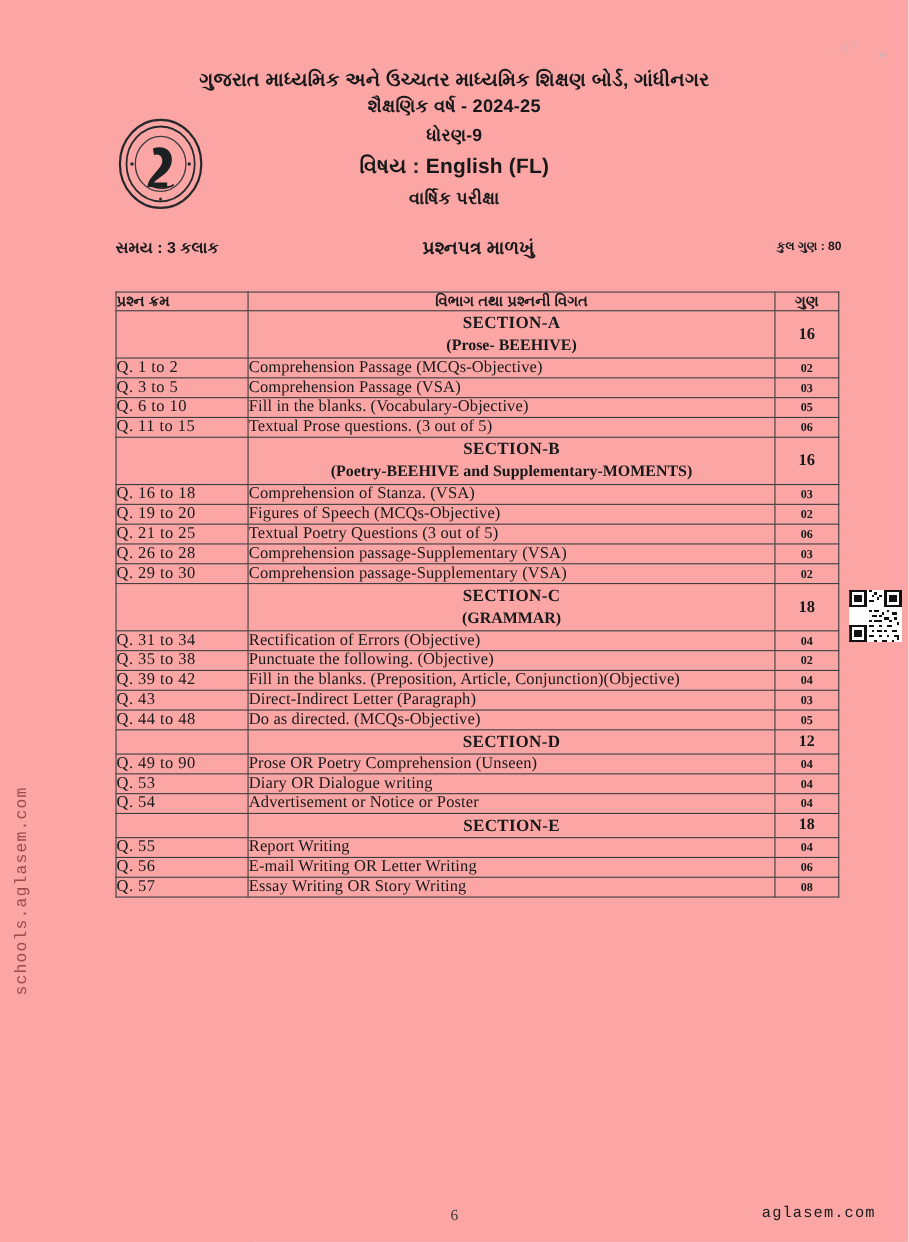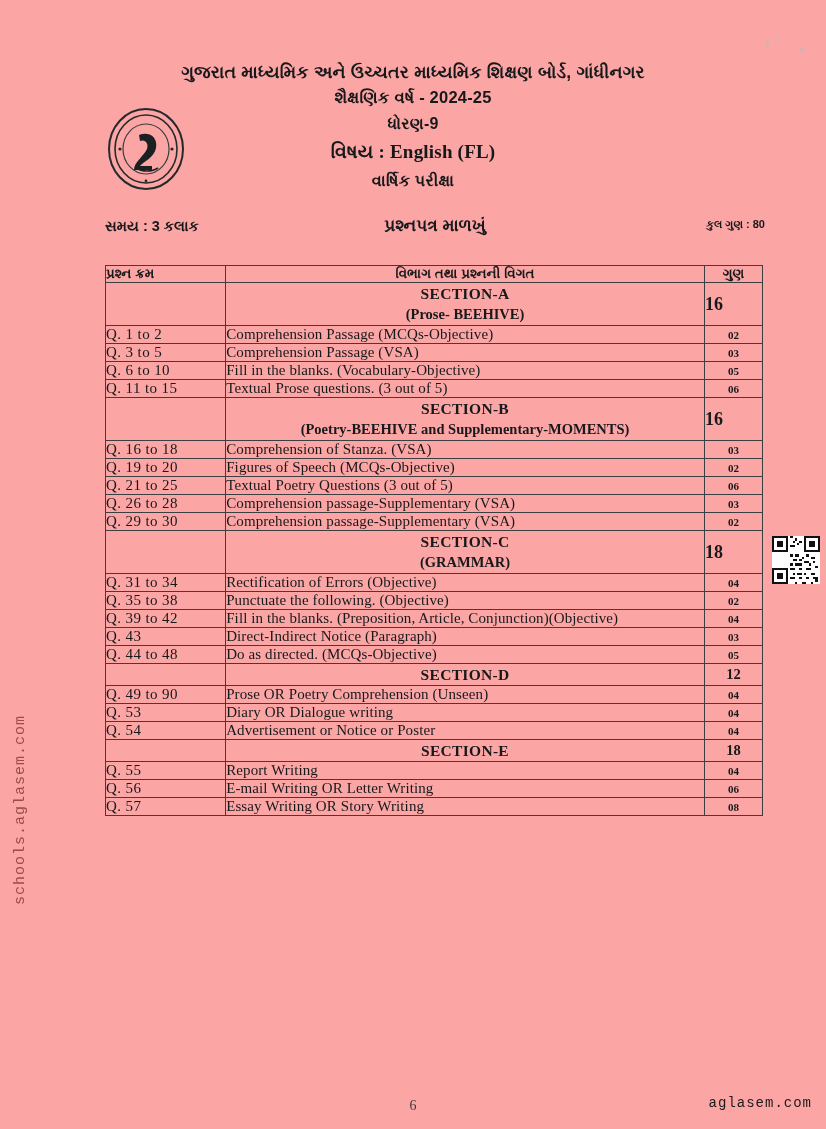--- a/index.html
+++ b/index.html
@@ -53,21 +53,21 @@
   .hdr-std {
     font-size: 16px;
     font-weight: 700;
     line-height: 27px;
     font-family: "Liberation Sans", sans-serif;
   }
   .hdr-subject {
     font-size: 19px;
     font-weight: 700;
     line-height: 30px;
-    font-family: Liberation Serif, serif;
+    font-family: Liberation Sans, sans-serif;
   }
   .hdr-exam {
     font-size: 16px;
     font-weight: 700;
     line-height: 28px;
     font-family: "Liberation Sans", sans-serif;
   }
 
   
   .emblem {
@@ -184,21 +184,22 @@
     padding: 5px 4px;
     line-height: 21px;
   }
   .sec-sub {
     display: block;
     font-size: 14.5px;
     font-weight: 700;
     letter-spacing: 0;
   }
   .sec-marks {
-    font-size: 18px;
+    text-align: center;
+    font-size: 15px;
     font-weight: 700;
     vertical-align: bottom;
     padding-bottom: 6px;
     font-family: "Liberation Serif", serif;
   }
   .sec-marks-mid {
     text-align: center;
     font-size: 14.5px;
     font-weight: 700;
     vertical-align: middle;
@@ -213,21 +214,21 @@
     font-family: "Liberation Mono", monospace;
     font-size: 15px;
     color: #9a4b4b;
     letter-spacing: 1px;
     white-space: nowrap;
     transform: rotate(-90deg);
     transform-origin: left top;
   }
   .wm-bottom {
     position: absolute;
-    right: 14px;
+    right: 30px;
     bottom: 18px;
     font-family: "Liberation Mono", monospace;
     font-size: 14px;
     color: #1b1b1b;
     letter-spacing: 1px;
   }
 
   
   .page-no {
     position: absolute;
@@ -368,21 +369,21 @@
             <td class="cell-desc">Punctuate the following. (Objective)</td>
             <td class="cell-marks">02</td>
           </tr>
           <tr>
             <td class="cell-qno">Q. 39 to 42</td>
             <td class="cell-desc">Fill in the blanks. (Preposition, Article, Conjunction)(Objective)</td>
             <td class="cell-marks">04</td>
           </tr>
           <tr>
             <td class="cell-qno">Q. 43</td>
-            <td class="cell-desc">Direct-Indirect Notice (Paragraph)</td>
+            <td class="cell-desc">Direct-Indirect Letter (Paragraph)</td>
             <td class="cell-marks">03</td>
           </tr>
           <tr>
             <td class="cell-qno">Q. 44 to 48</td>
             <td class="cell-desc">Do as directed. (MCQs-Objective)</td>
             <td class="cell-marks">05</td>
           </tr>
           <tr>
             <td>&nbsp;</td>
             <td class="sec-title">SECTION-D</td>

